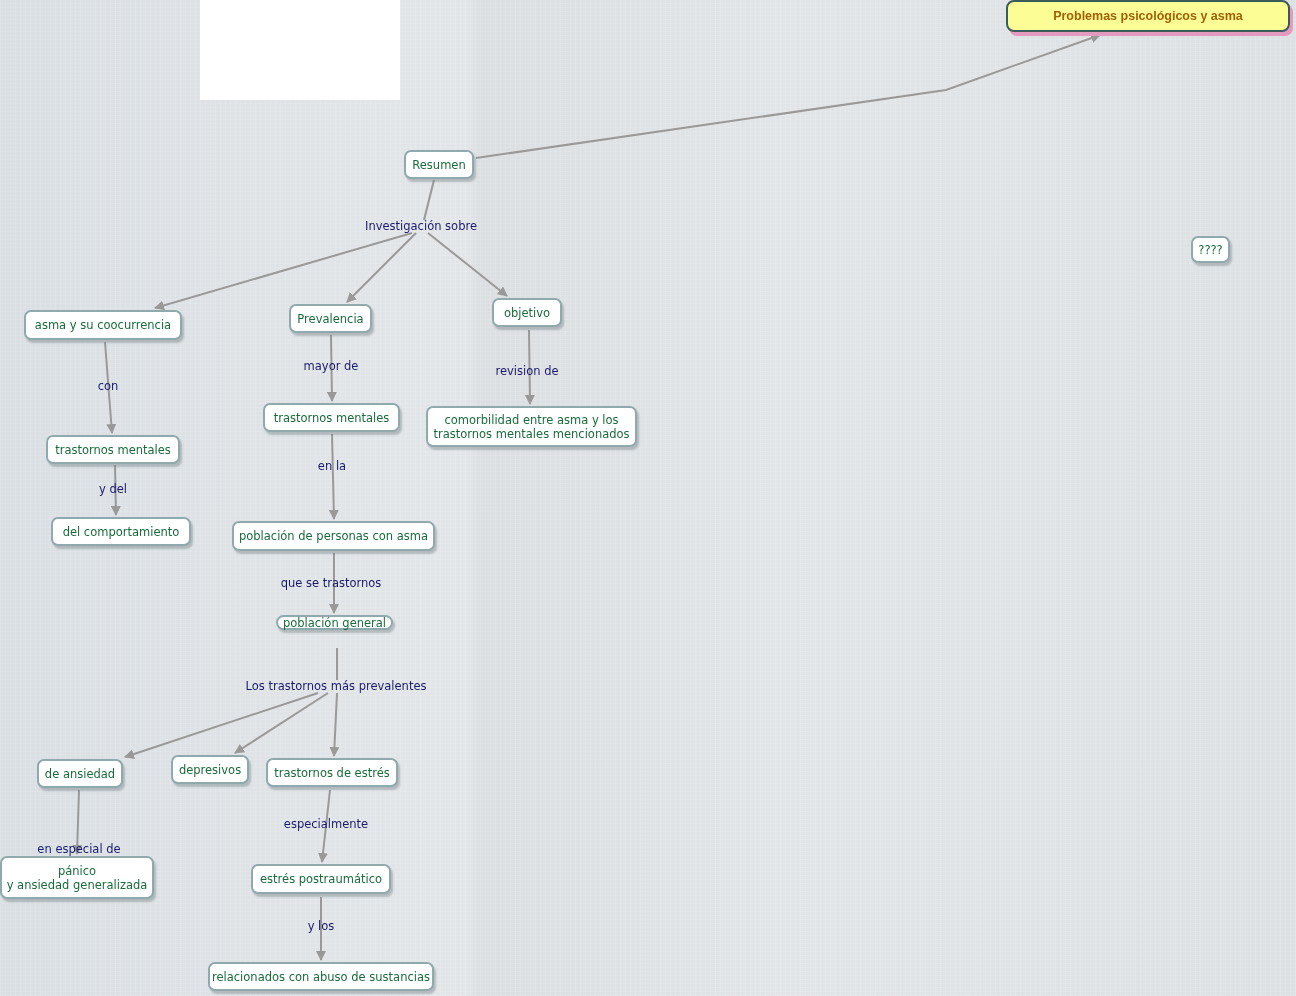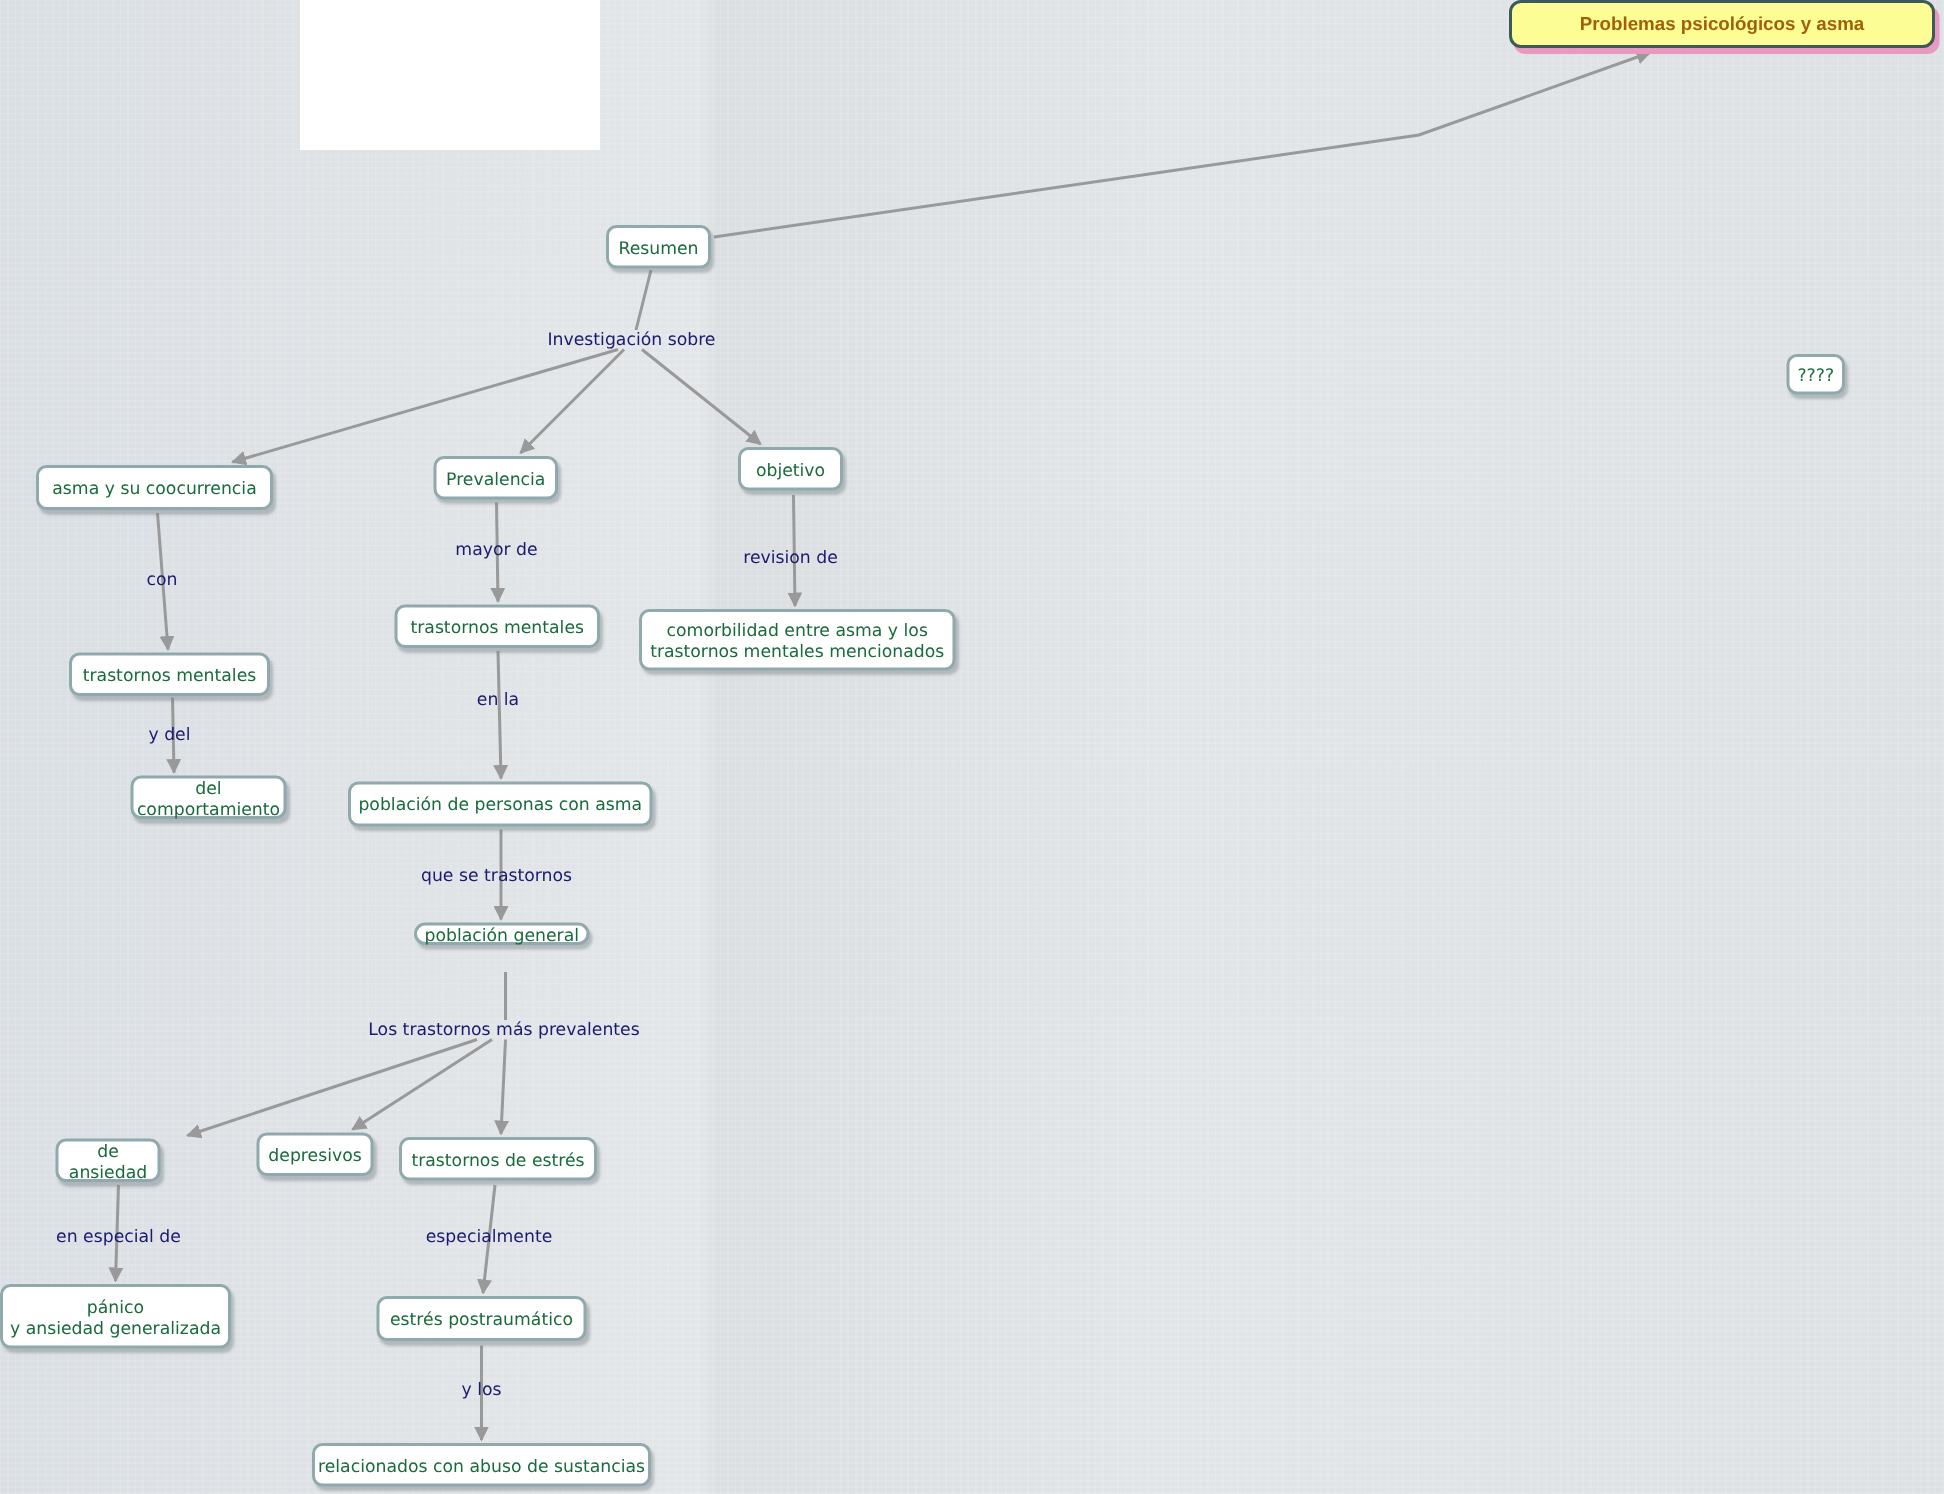--- a/index.html
+++ b/index.html
@@ -69,41 +69,41 @@
 <div class="root" style="left:1006px;top:0;width:284px;height:32px;">Problemas psicológicos y asma</div>
 
 <div class="node" style="left:404px;top:150px;width:70px;height:29px;">Resumen</div>
 <div class="node" style="left:1191px;top:236px;width:39px;height:27px;">????</div>
 
 <div class="node" style="left:24px;top:310px;width:158px;height:30px;">asma y su coocurrencia</div>
 <div class="node" style="left:289px;top:304px;width:83px;height:29px;">Prevalencia</div>
 <div class="node" style="left:492px;top:298px;width:70px;height:29px;">objetivo</div>
 
 <div class="node" style="left:46px;top:435px;width:134px;height:29px;">trastornos mentales</div>
-<div class="node" style="left:51px;top:517px;width:104px;height:29px;margin-left:36px;">del comportamiento</div>
+<div class="node" style="left:51px;top:517px;width:140px;height:29px;">del comportamiento</div>
 
 <div class="node" style="left:263px;top:403px;width:137px;height:29px;">trastornos mentales</div>
 <div class="node" style="left:426px;top:406px;width:211px;height:41px;">comorbilidad entre asma y los
 trastornos mentales mencionados</div>
 
 <div class="node" style="left:232px;top:521px;width:203px;height:30px;">población de personas con asma</div>
 <div class="node" style="left:276px;top:615px;width:117px;height:15px;border-radius:11px;">población general</div>
 
-<div class="node" style="left:37px;top:759px;width:70px;height:29px;">de ansiedad</div>
+<div class="node" style="left:37px;top:759px;width:86px;height:29px;">de ansiedad</div>
 <div class="node" style="left:171px;top:755px;width:78px;height:29px;text-align:center;">depresivos</div>
 <div class="node" style="left:266px;top:758px;width:132px;height:29px;">trastornos de estrés</div>
 
 <div class="node" style="left:0;top:856px;width:154px;height:43px;">pánico
 y ansiedad generalizada</div>
 <div class="node" style="left:251px;top:864px;width:140px;height:30px;">estrés postraumático</div>
 <div class="node" style="left:208px;top:962px;width:226px;height:29px;">relacionados con abuso de sustancias</div>
 
 <div class="label" style="left:421px;top:219px;">Investigación sobre</div>
 <div class="label" style="left:108px;top:379px;text-align:right;">con</div>
 <div class="label" style="left:113px;top:482px;">y del</div>
 <div class="label" style="left:331px;top:359px;">mayor de</div>
 <div class="label" style="left:332px;top:459px;">en la</div>
 <div class="label" style="left:527px;top:364px;">revision de</div>
 <div class="label" style="left:331px;top:576px;">que se trastornos</div>
 <div class="label" style="left:336px;top:679px;">Los trastornos más prevalentes</div>
-<div class="label" style="left:79px;top:817px;">en especial de</div>
+<div class="label" style="left:79px;top:842px;">en especial de</div>
 <div class="label" style="left:326px;top:817px;">especialmente</div>
 <div class="label" style="left:321px;top:919px;">y los</div>
 
 </body></html>

